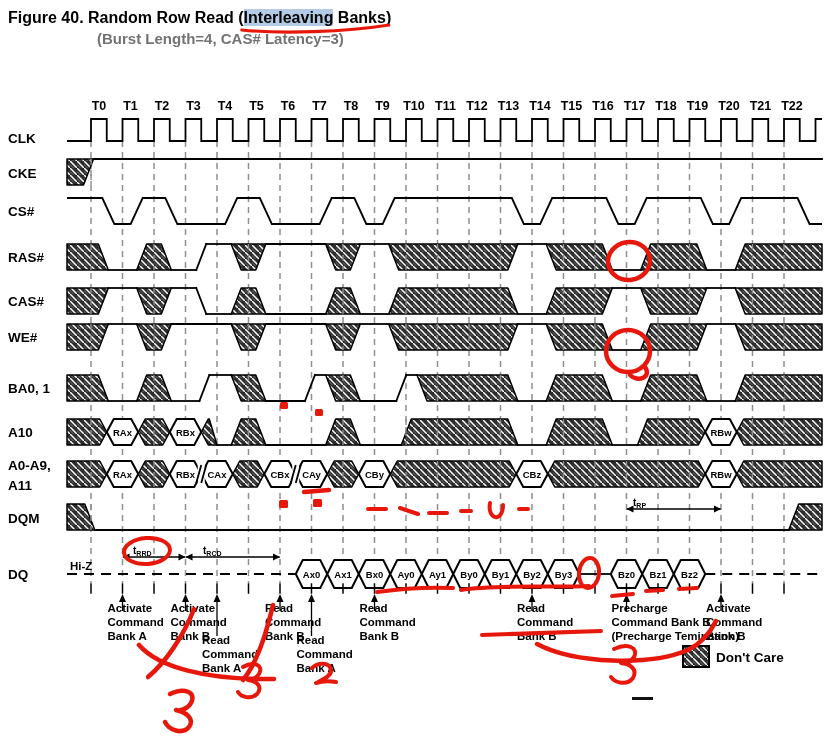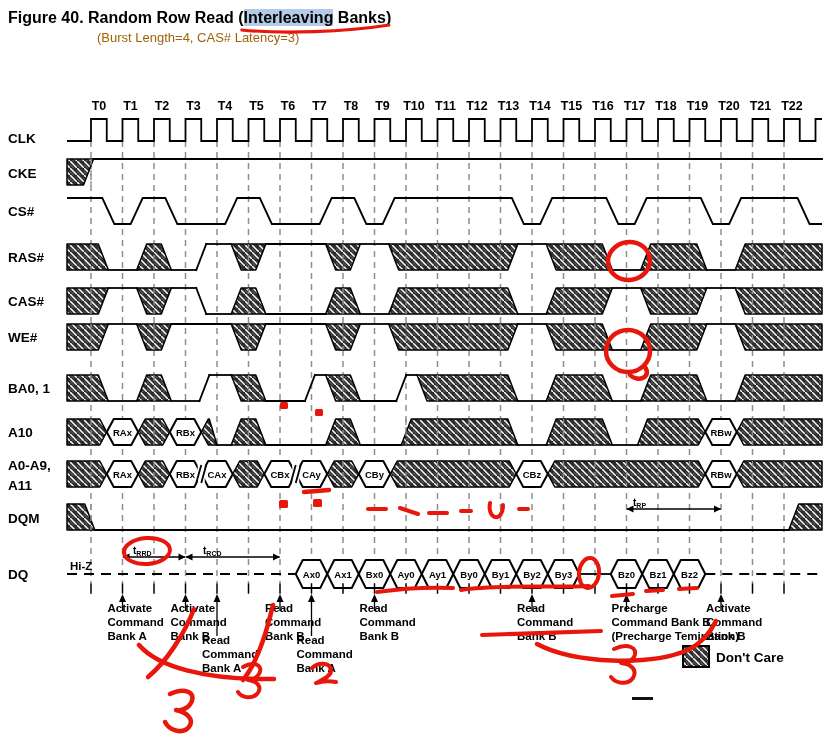--- a/index.html
+++ b/index.html
@@ -2,21 +2,21 @@
 <html><head>
 <meta charset="utf-8">
 <style>
   html,body{margin:0;padding:0;background:#fff;}
   body{width:826px;height:747px;position:relative;font-family:"Liberation Sans",sans-serif;overflow:hidden;}
   #hdr{position:absolute;top:0;left:0;width:826px;z-index:1;}
   #title{font-size:16px;font-weight:bold;color:#000;padding:9px 0 0 8px;letter-spacing:0;}
   #title .hl{background:#b3cbe6;}
   .ulwrap{position:relative;display:inline-block;}
   .ulwrap svg{position:absolute;left:-4px;bottom:-7px;width:103%;height:10px;overflow:visible;}
-  #subtitle{font-size:13px;font-weight:normal;color:#a16207;padding:3px 0 0 97px;}
+  #subtitle{font-size:15px;font-weight:bold;color:#737373;padding:3px 0 0 97px;}
   #diag{position:absolute;top:0;left:0;z-index:2;}
   text{font-family:"Liberation Sans",sans-serif;}
 </style>
 </head>
 <body>
 
 <div id="hdr">
   <div id="title"><span>Figure 40. Random Row Read (</span><span class="ulwrap"><span class="hl">Interleaving</span><span> Banks)</span><svg viewBox="0 0 217 10" preserveAspectRatio="none">
           <path id="ttl-ul" d="M2,6 C60,10 150,8 213,1" fill="none" stroke="#e8170b" stroke-width="3.2" stroke-linecap="round"></path>
         </svg></span></div>

